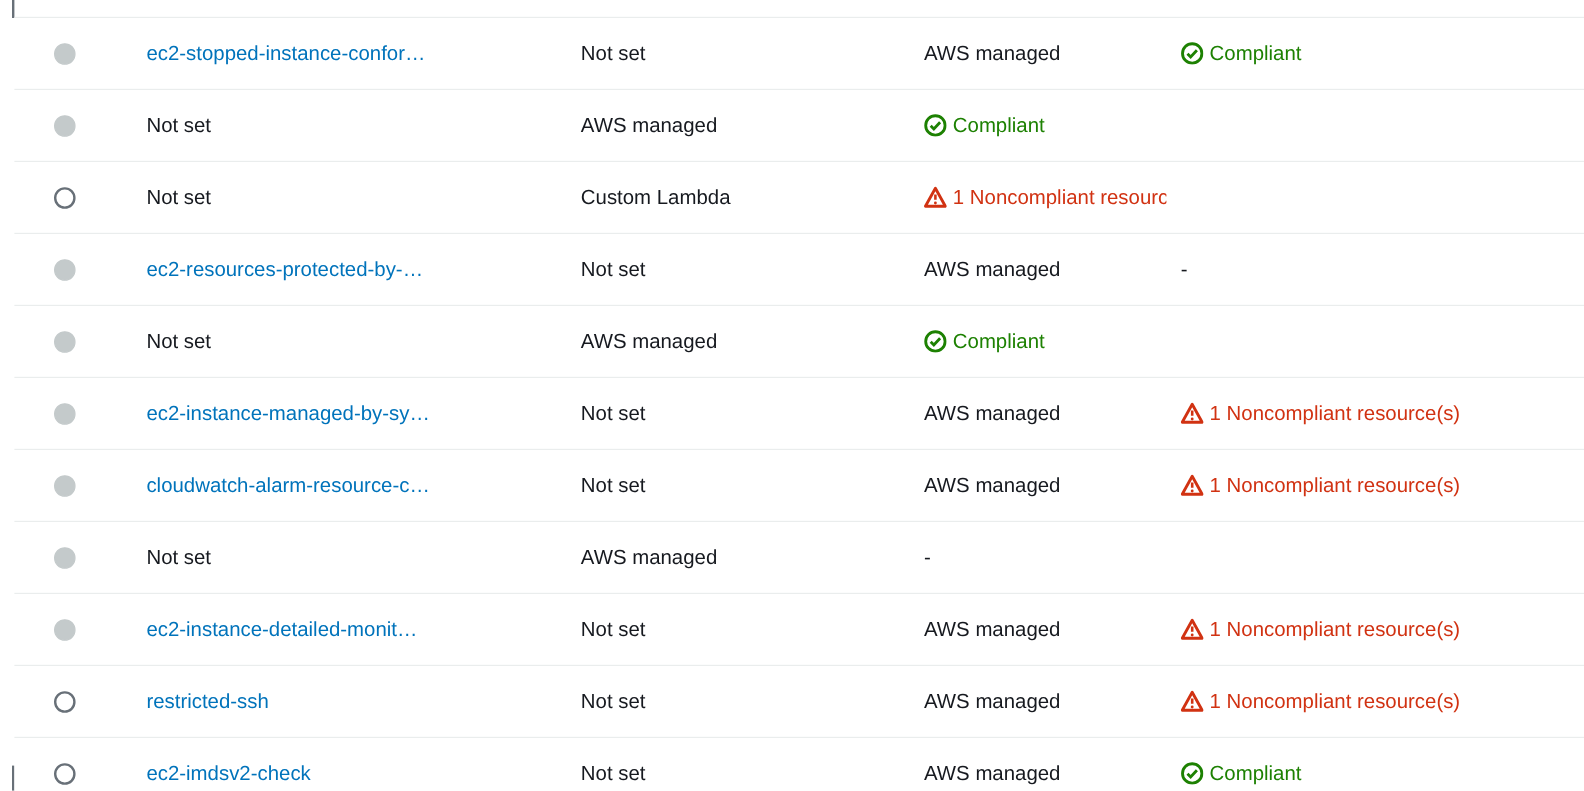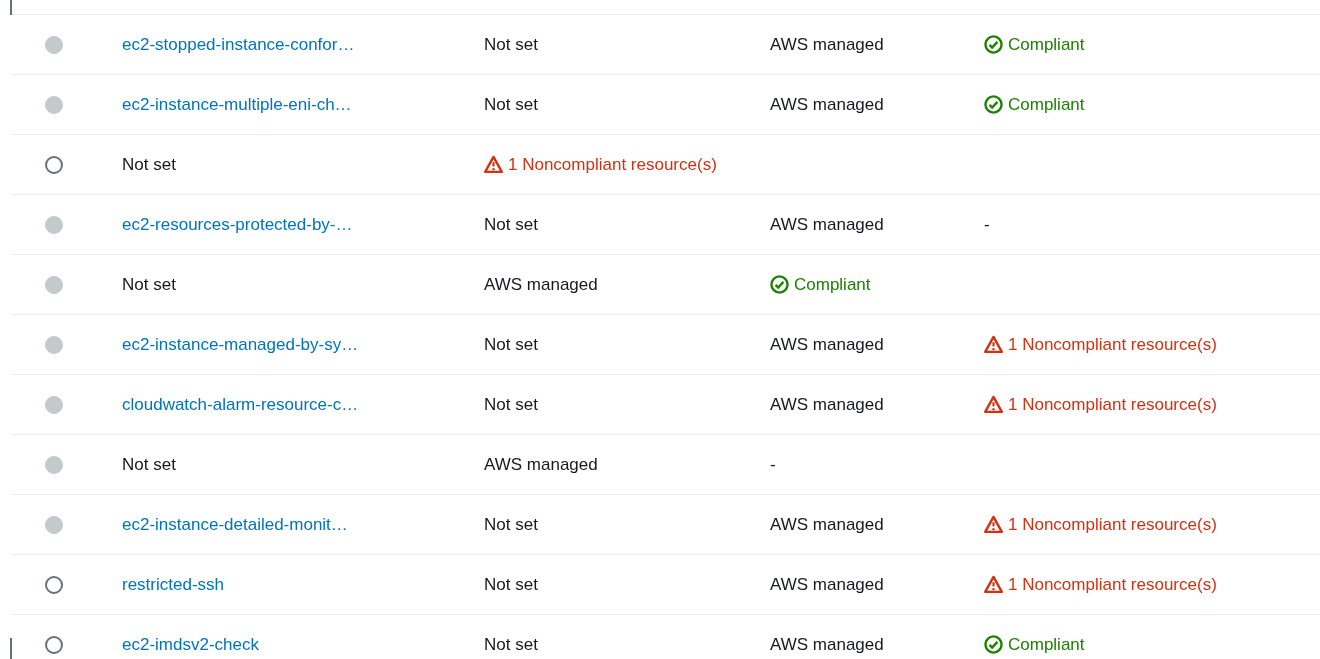--- a/index.html
+++ b/index.html
@@ -118,23 +118,20 @@
       </span>
 
       <span class="comp-text">Compliant</span>
     </div>
   </div>
 
   <div class="row status-compliant disabled">
     <div class="cell sel">
       <span class="radio"></span>
     </div>
-    <div class="cell name">
-      <a class="rule-link" href="#">ec2-instance-multiple-eni-ch…</a>
-    </div>
     <div class="cell rem">
       <span>Not set</span>
     </div>
     <div class="cell type">
       <span>AWS managed</span>
     </div>
     <div class="cell compliance">
       <span class="icon compliant-icon">
         <svg width="19" height="19" viewBox="0 0 16 16" aria-hidden="true">
           <circle cx="8" cy="8" r="6.8" fill="none" stroke="currentColor" stroke-width="2"></circle>
@@ -146,20 +143,23 @@
     </div>
   </div>
 
   <div class="row status-noncompliant selectable">
     <div class="cell sel">
       <span class="radio"></span>
     </div>
     <div class="cell rem">
       <span>Not set</span>
     </div>
+    <div class="cell type">
+      <span>Custom Lambda</span>
+    </div>
     <div class="cell compliance">
 
       <span class="icon noncompliant-icon">
         <svg width="19" height="19" viewBox="0 0 16 16" aria-hidden="true">
           <path d="M8 1.6 L15 14.2 H1 Z" fill="none" stroke="currentColor" stroke-width="2" stroke-linejoin="round"></path>
           <line x1="8" y1="6" x2="8" y2="9.6" stroke="currentColor" stroke-width="1.8"></line>
           <circle cx="8" cy="11.9" r="1" fill="currentColor"></circle>
         </svg>
       </span>
       <span class="comp-text">1 Noncompliant resource(s)</span>

